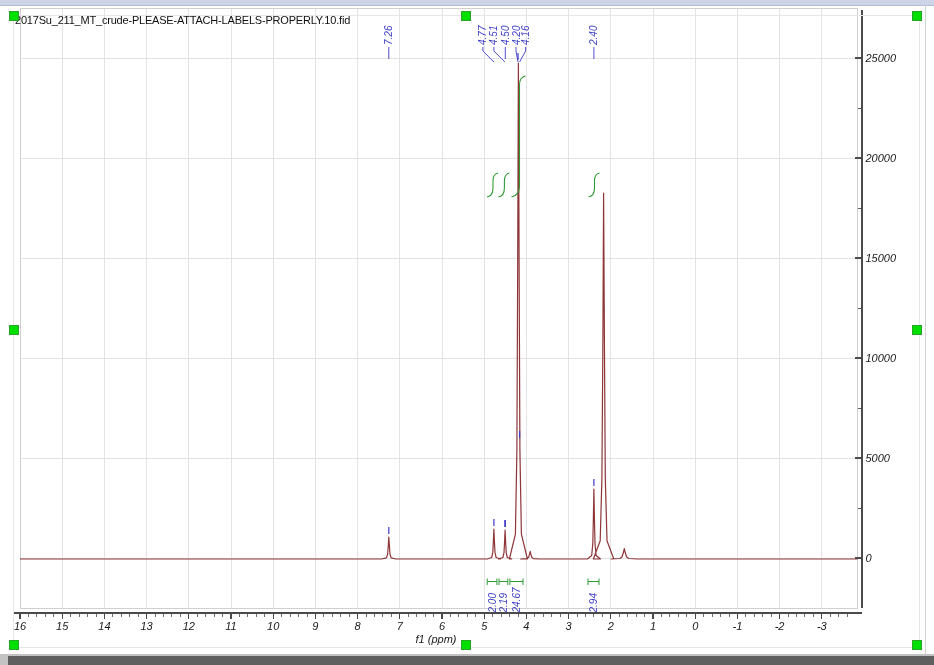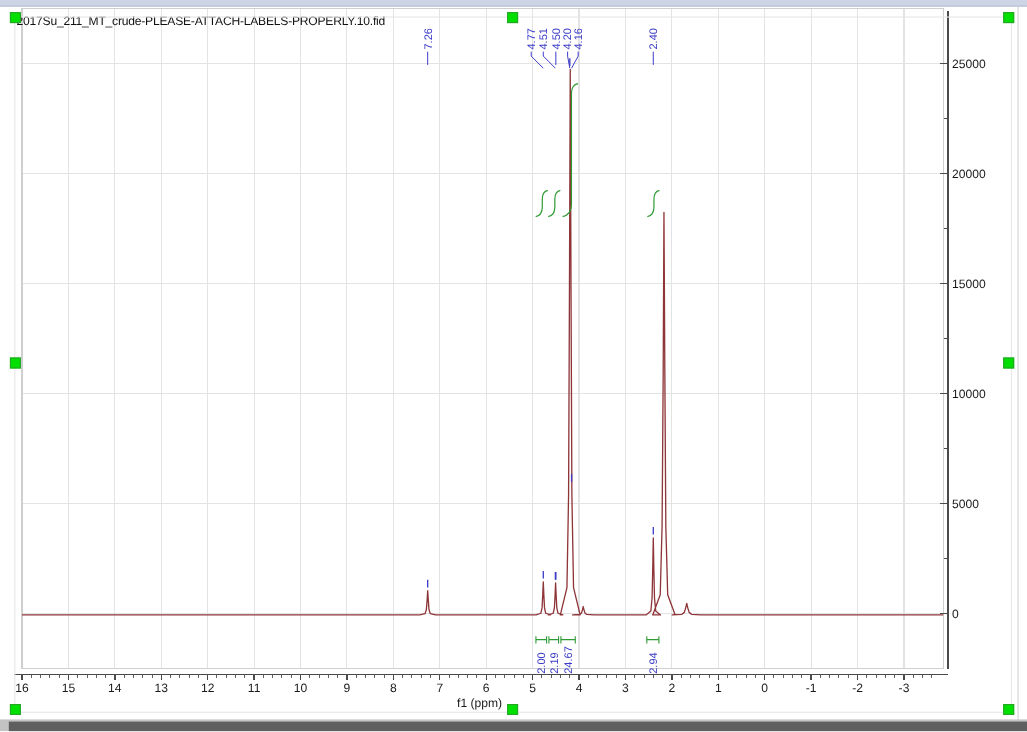--- a/index.html
+++ b/index.html
@@ -1,21 +1,21 @@
 <!DOCTYPE html>
 <html><head>
 <meta charset="utf-8">
 <style>
   html,body{margin:0;padding:0;background:#fff;}
   .app{position:relative;width:934px;height:665px;background:#ffffff;overflow:hidden;
        font-family:"Liberation Sans",sans-serif;}
   .top-strip{position:absolute;left:0;top:0;width:934px;height:5px;background:#ccd4e6;
        border-bottom:1px solid #b4bdd6;}
   .right-border{position:absolute;left:925px;top:5px;width:1px;height:650px;background:#d2d2d2;}
-  .canvas{position:absolute;left:0;top:5px;width:934px;height:650px;}
+  .canvas{position:absolute;left:0;top:5px;width:934px;height:650px;font-style:italic;}
   .doc-title{position:absolute;left:15px;top:14px;font-size:11px;color:#111;letter-spacing:-0.2px;
        white-space:nowrap;}
   .sel-rect{position:absolute;left:13px;top:15px;width:905px;height:631px;
        border:1px solid #e6e6e6;pointer-events:none;}
   .handle{position:absolute;width:10px;height:10px;background:#00e000;border:1px solid #28a428;
        box-sizing:border-box;}
   .h-tl{left:9px;top:11px;}  .h-tc{left:461px;top:11px;}  .h-tr{left:912px;top:11px;}
   .h-ml{left:9px;top:325px;} .h-mr{left:912px;top:325px;}
   .h-bl{left:9px;top:640px;} .h-bc{left:461px;top:640px;} .h-br{left:912px;top:640px;}
   .scroll-track{position:absolute;left:0;top:654px;width:934px;height:11px;background:#c3c3c3;}

